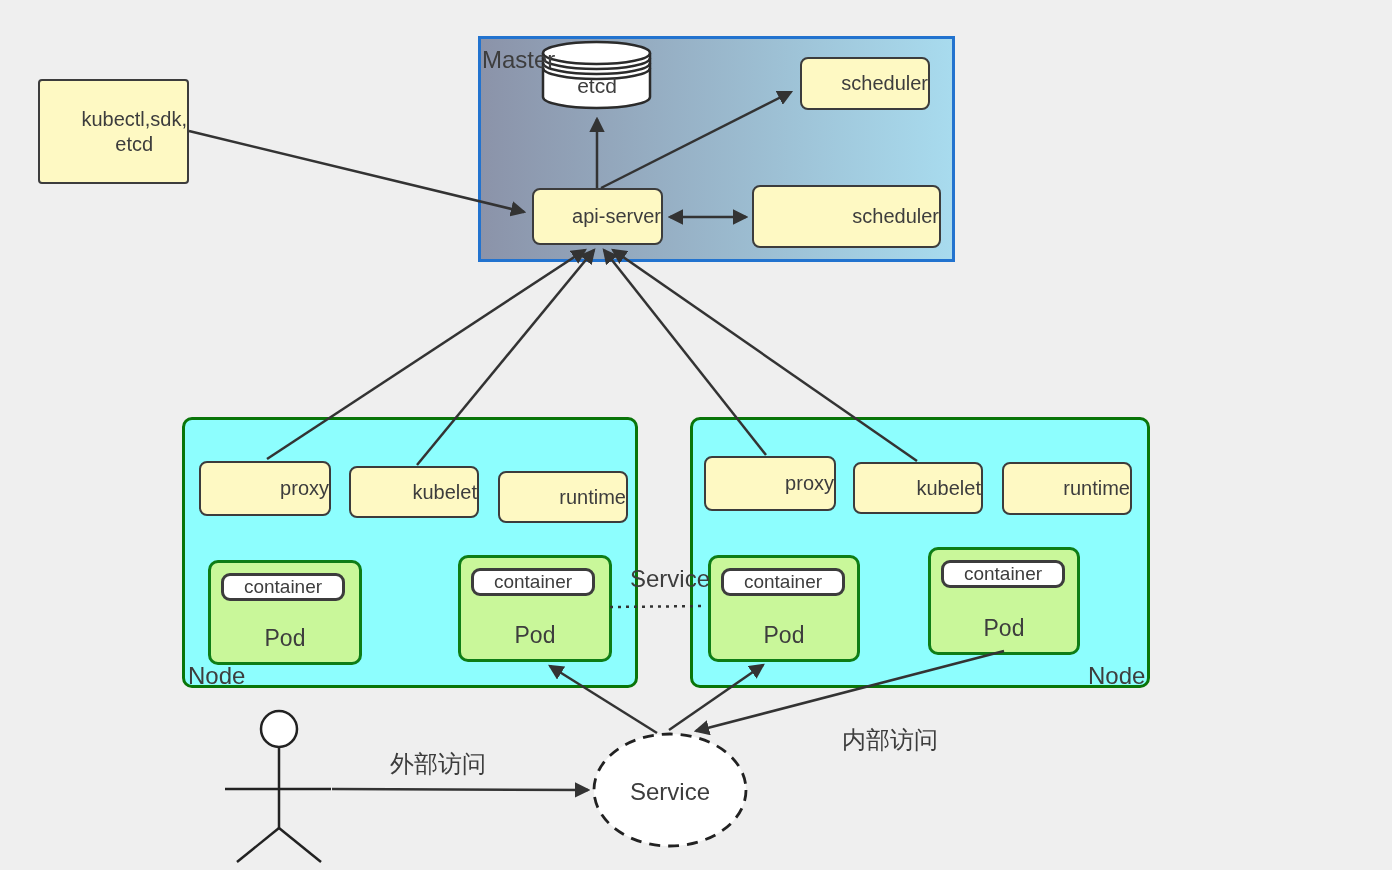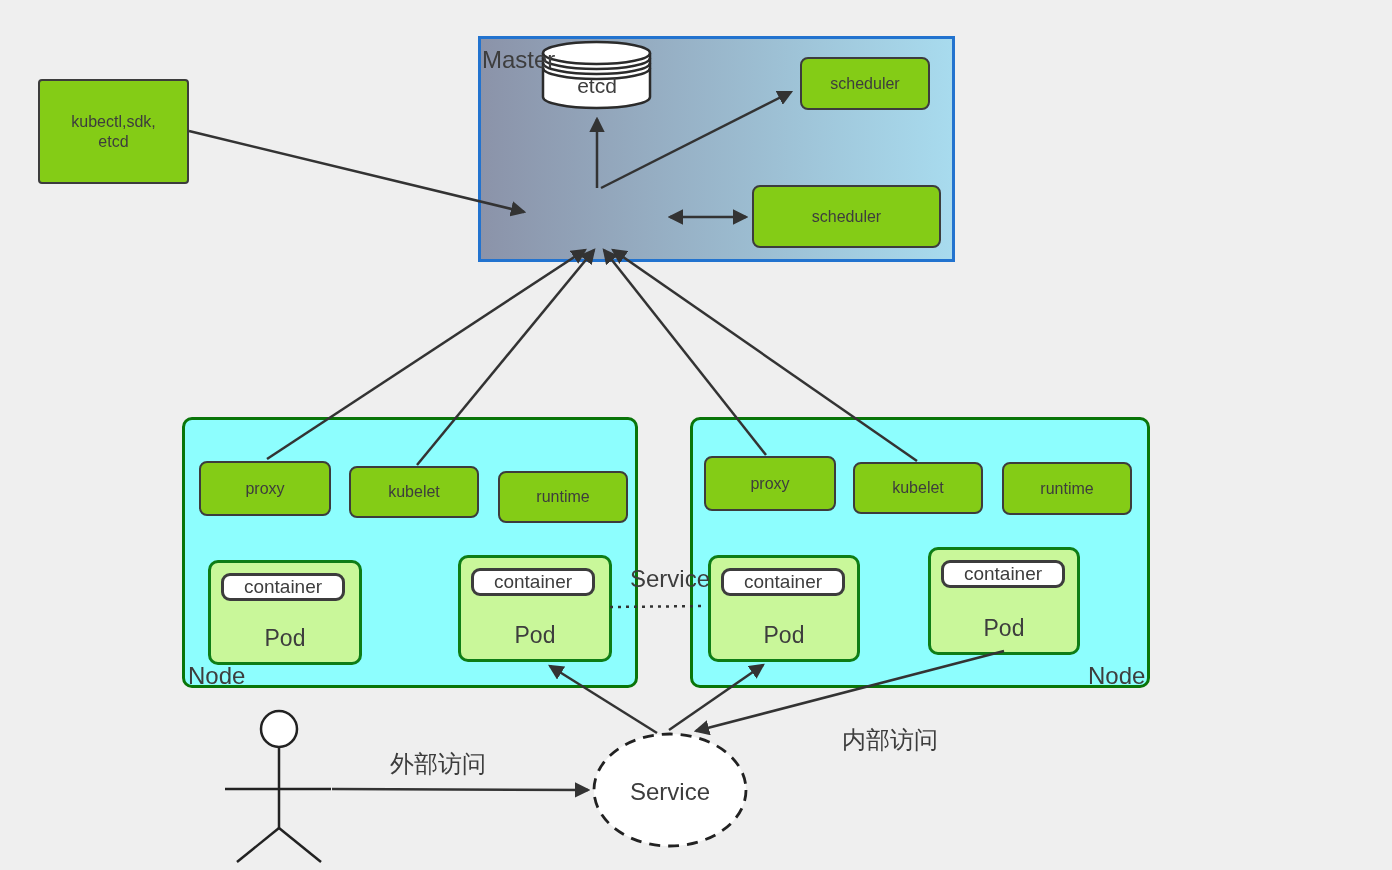--- a/index.html
+++ b/index.html
@@ -1,21 +1,21 @@
 <!DOCTYPE html>
 <html style="--background: #efefef; --master_border: #2273cf; --master_grad_left: #8b93a9; --master_grad_right: #a8dbee; --node_fill: #8dfefe; --node_border: #097509; --pod_fill: #c9f79a; --pod_border: #0e7d16; --arrow: #333333;"><head>
 <meta charset="utf-8">
 <style>
   html,body{margin:0;padding:0;background:var(--background,#efefef);}
   body{font-family:"Liberation Sans","DejaVu Sans",sans-serif;color:#3d3d3d;}
   .stage{position:relative;width:1392px;height:870px;background:var(--background,#efefef);overflow:hidden;}
 
   
-  .wbox{position:absolute;background:#84cc16;border:2.5px solid #3c3c3c;border-radius:8px;
-        display:flex;align-items:center;justify-content:center;font-size:16px;z-index:1;box-sizing:border-box;}
+  .wbox{position:absolute;background:#fef9c3;border:2.5px solid #3c3c3c;border-radius:8px;
+        display:flex;align-items:center;justify-content:flex-end;font-size:20px;z-index:1;box-sizing:border-box;}
   .client{border-radius:4px;text-align:center;white-space:pre-line;line-height:1.25;}
 
   
   .master{position:absolute;left:478px;top:36px;width:477px;height:226px;box-sizing:border-box;
           border:3px solid var(--master_border,#2273cf);
           background:linear-gradient(to right,var(--master_grad_left,#8b93a9),var(--master_grad_right,#a8dbee));z-index:0;}
 
   
   .node{position:absolute;width:456px;height:271px;box-sizing:border-box;
         background:var(--node_fill,#8dfefe);border:3px solid var(--node_border,#097509);border-radius:10px;z-index:0;}
@@ -38,20 +38,23 @@
 <div class="stage">
 
   <div class="master"></div>
   <span class="lbl" style="left:482px;top:46px;">Master</span>
 
   <div class="wbox" style="left:800px;top:57px;width:130px;height:53px;">
     <span>scheduler</span>
   </div>
   <div class="wbox" style="left:752px;top:185px;width:189px;height:63px;">
     <span>scheduler</span>
+  </div>
+  <div class="wbox" style="left:532px;top:188px;width:131px;height:57px;">
+    <span>api-server</span>
   </div>
 
   <div class="wbox client" style="left:38px;top:79px;width:151px;height:105px;">
     <span>kubectl,sdk,
 etcd</span>
   </div>
 
   <div class="node" style="left:182px;top:417px;"></div>
   <span class="lbl" style="left:188px;top:662px;">Node</span>
   <div class="wbox" style="left:199px;top:461px;width:132px;height:55px;">

